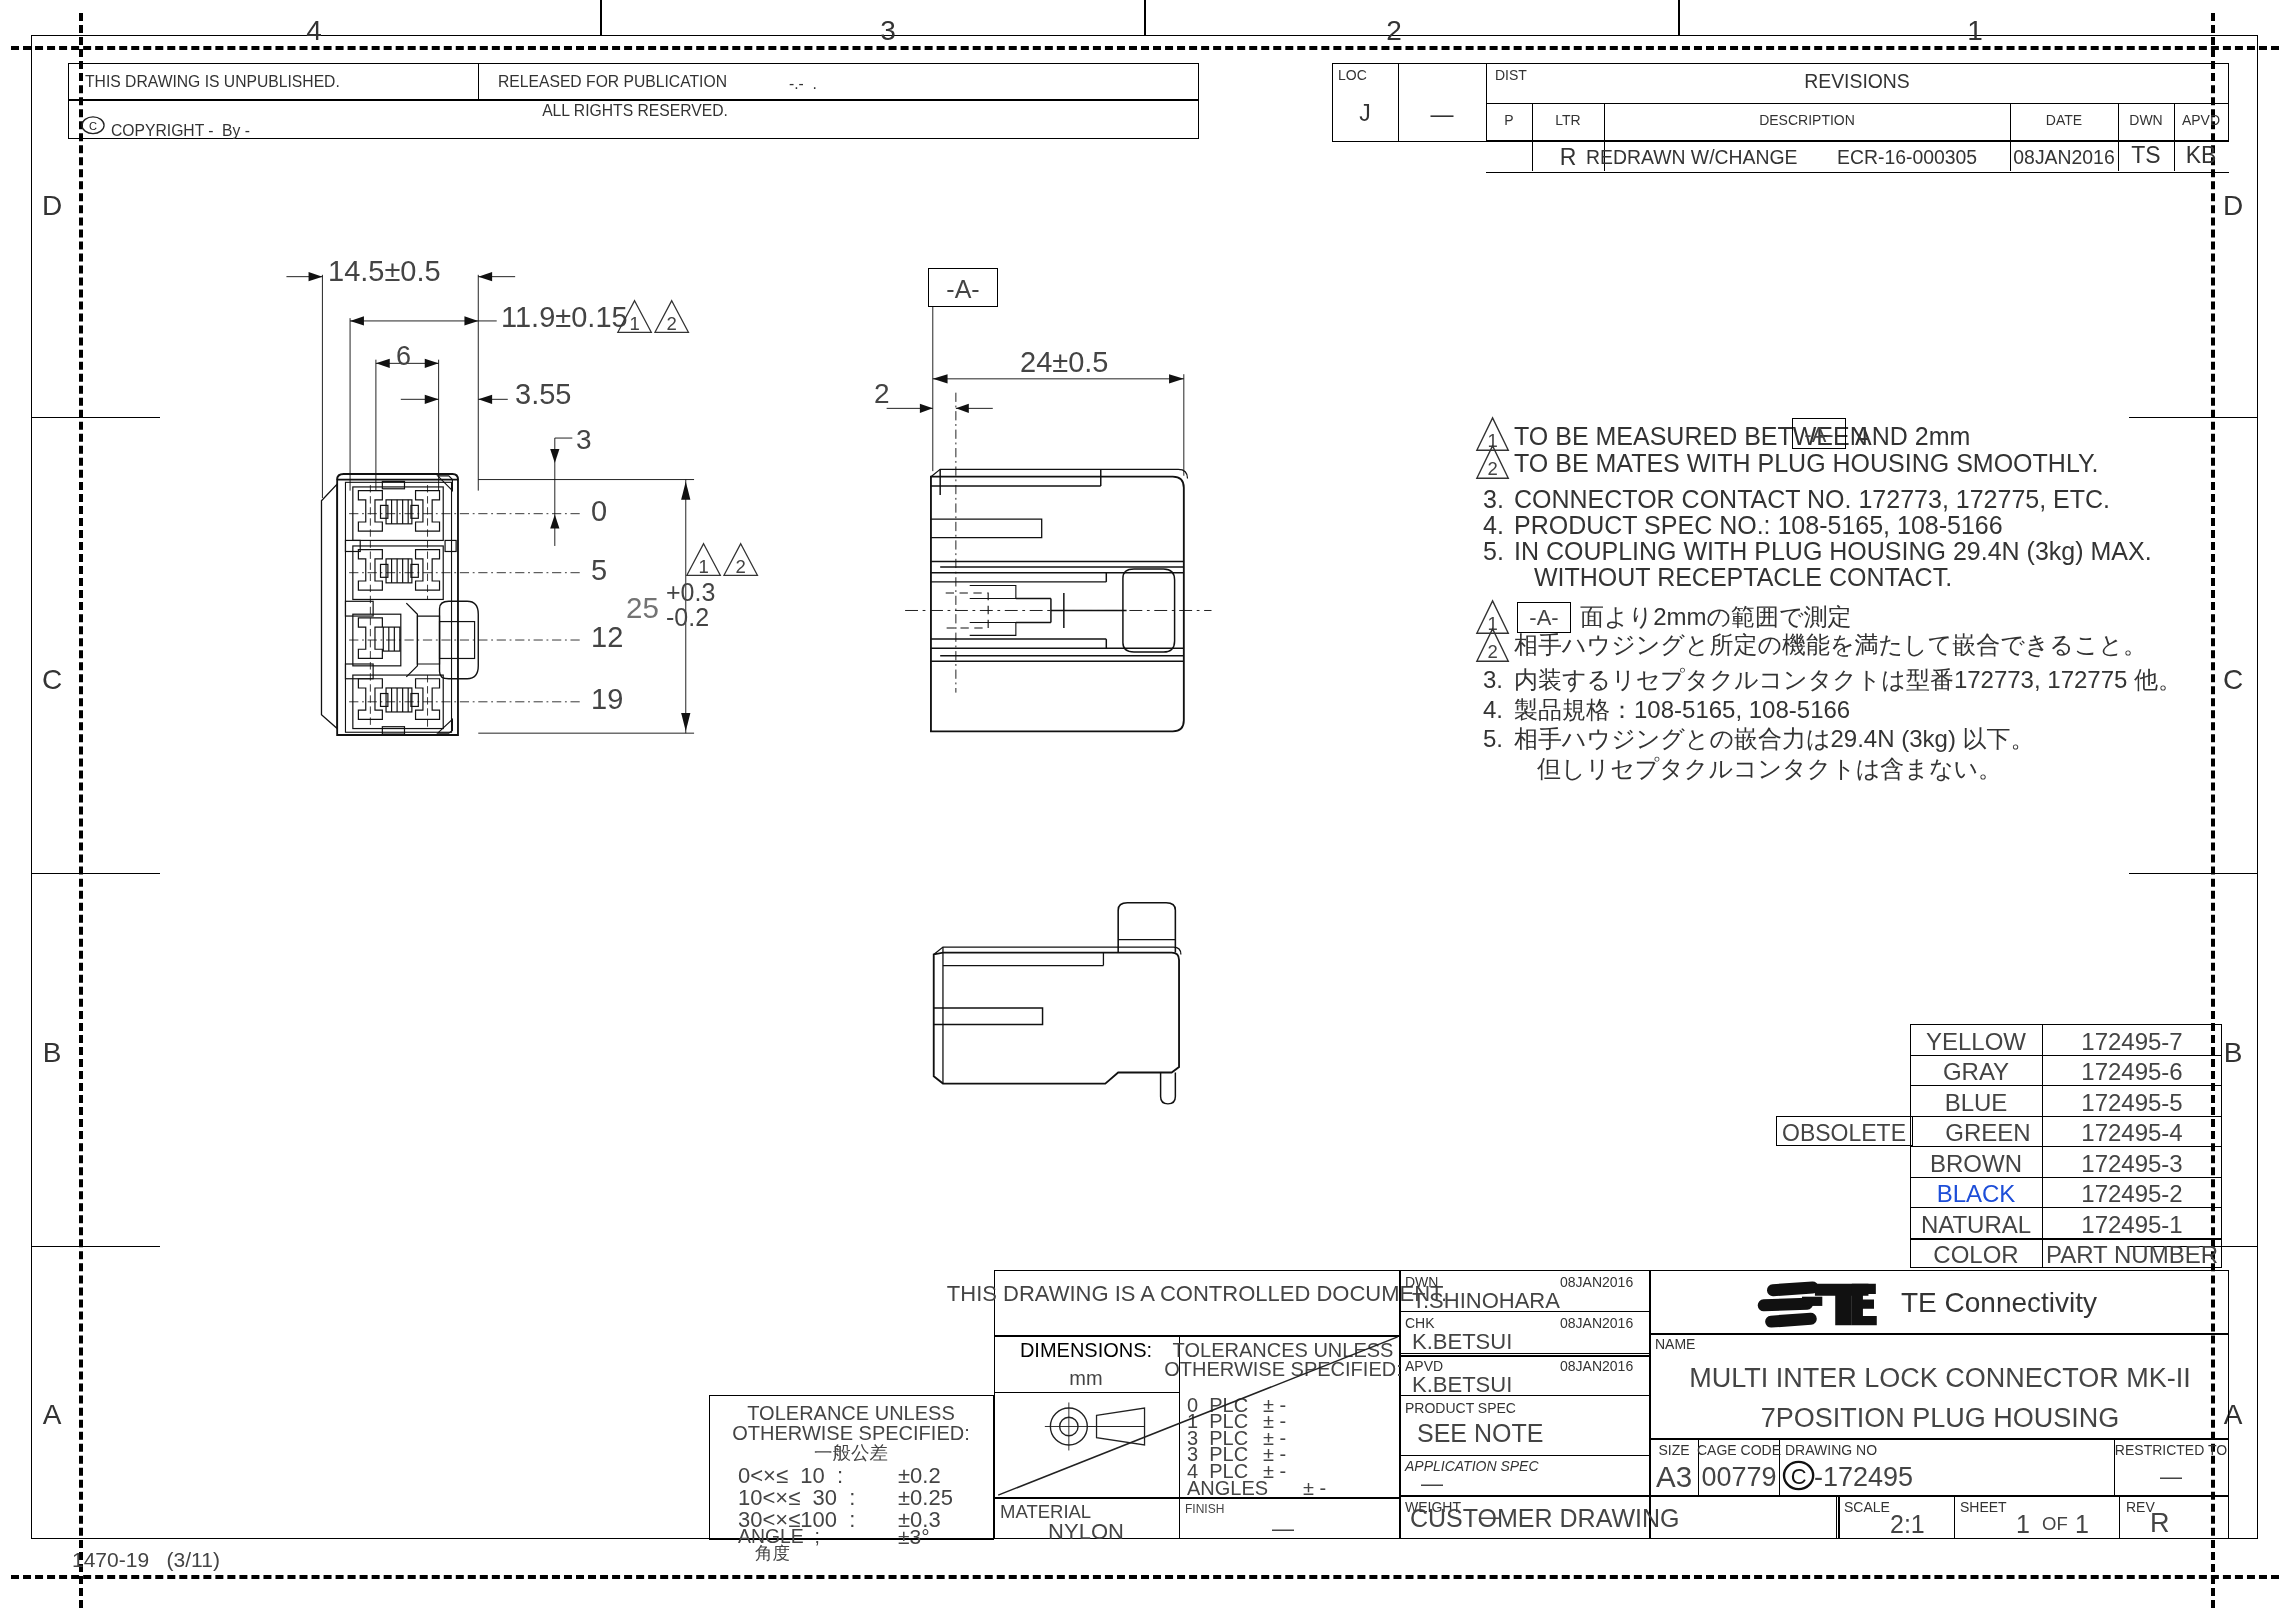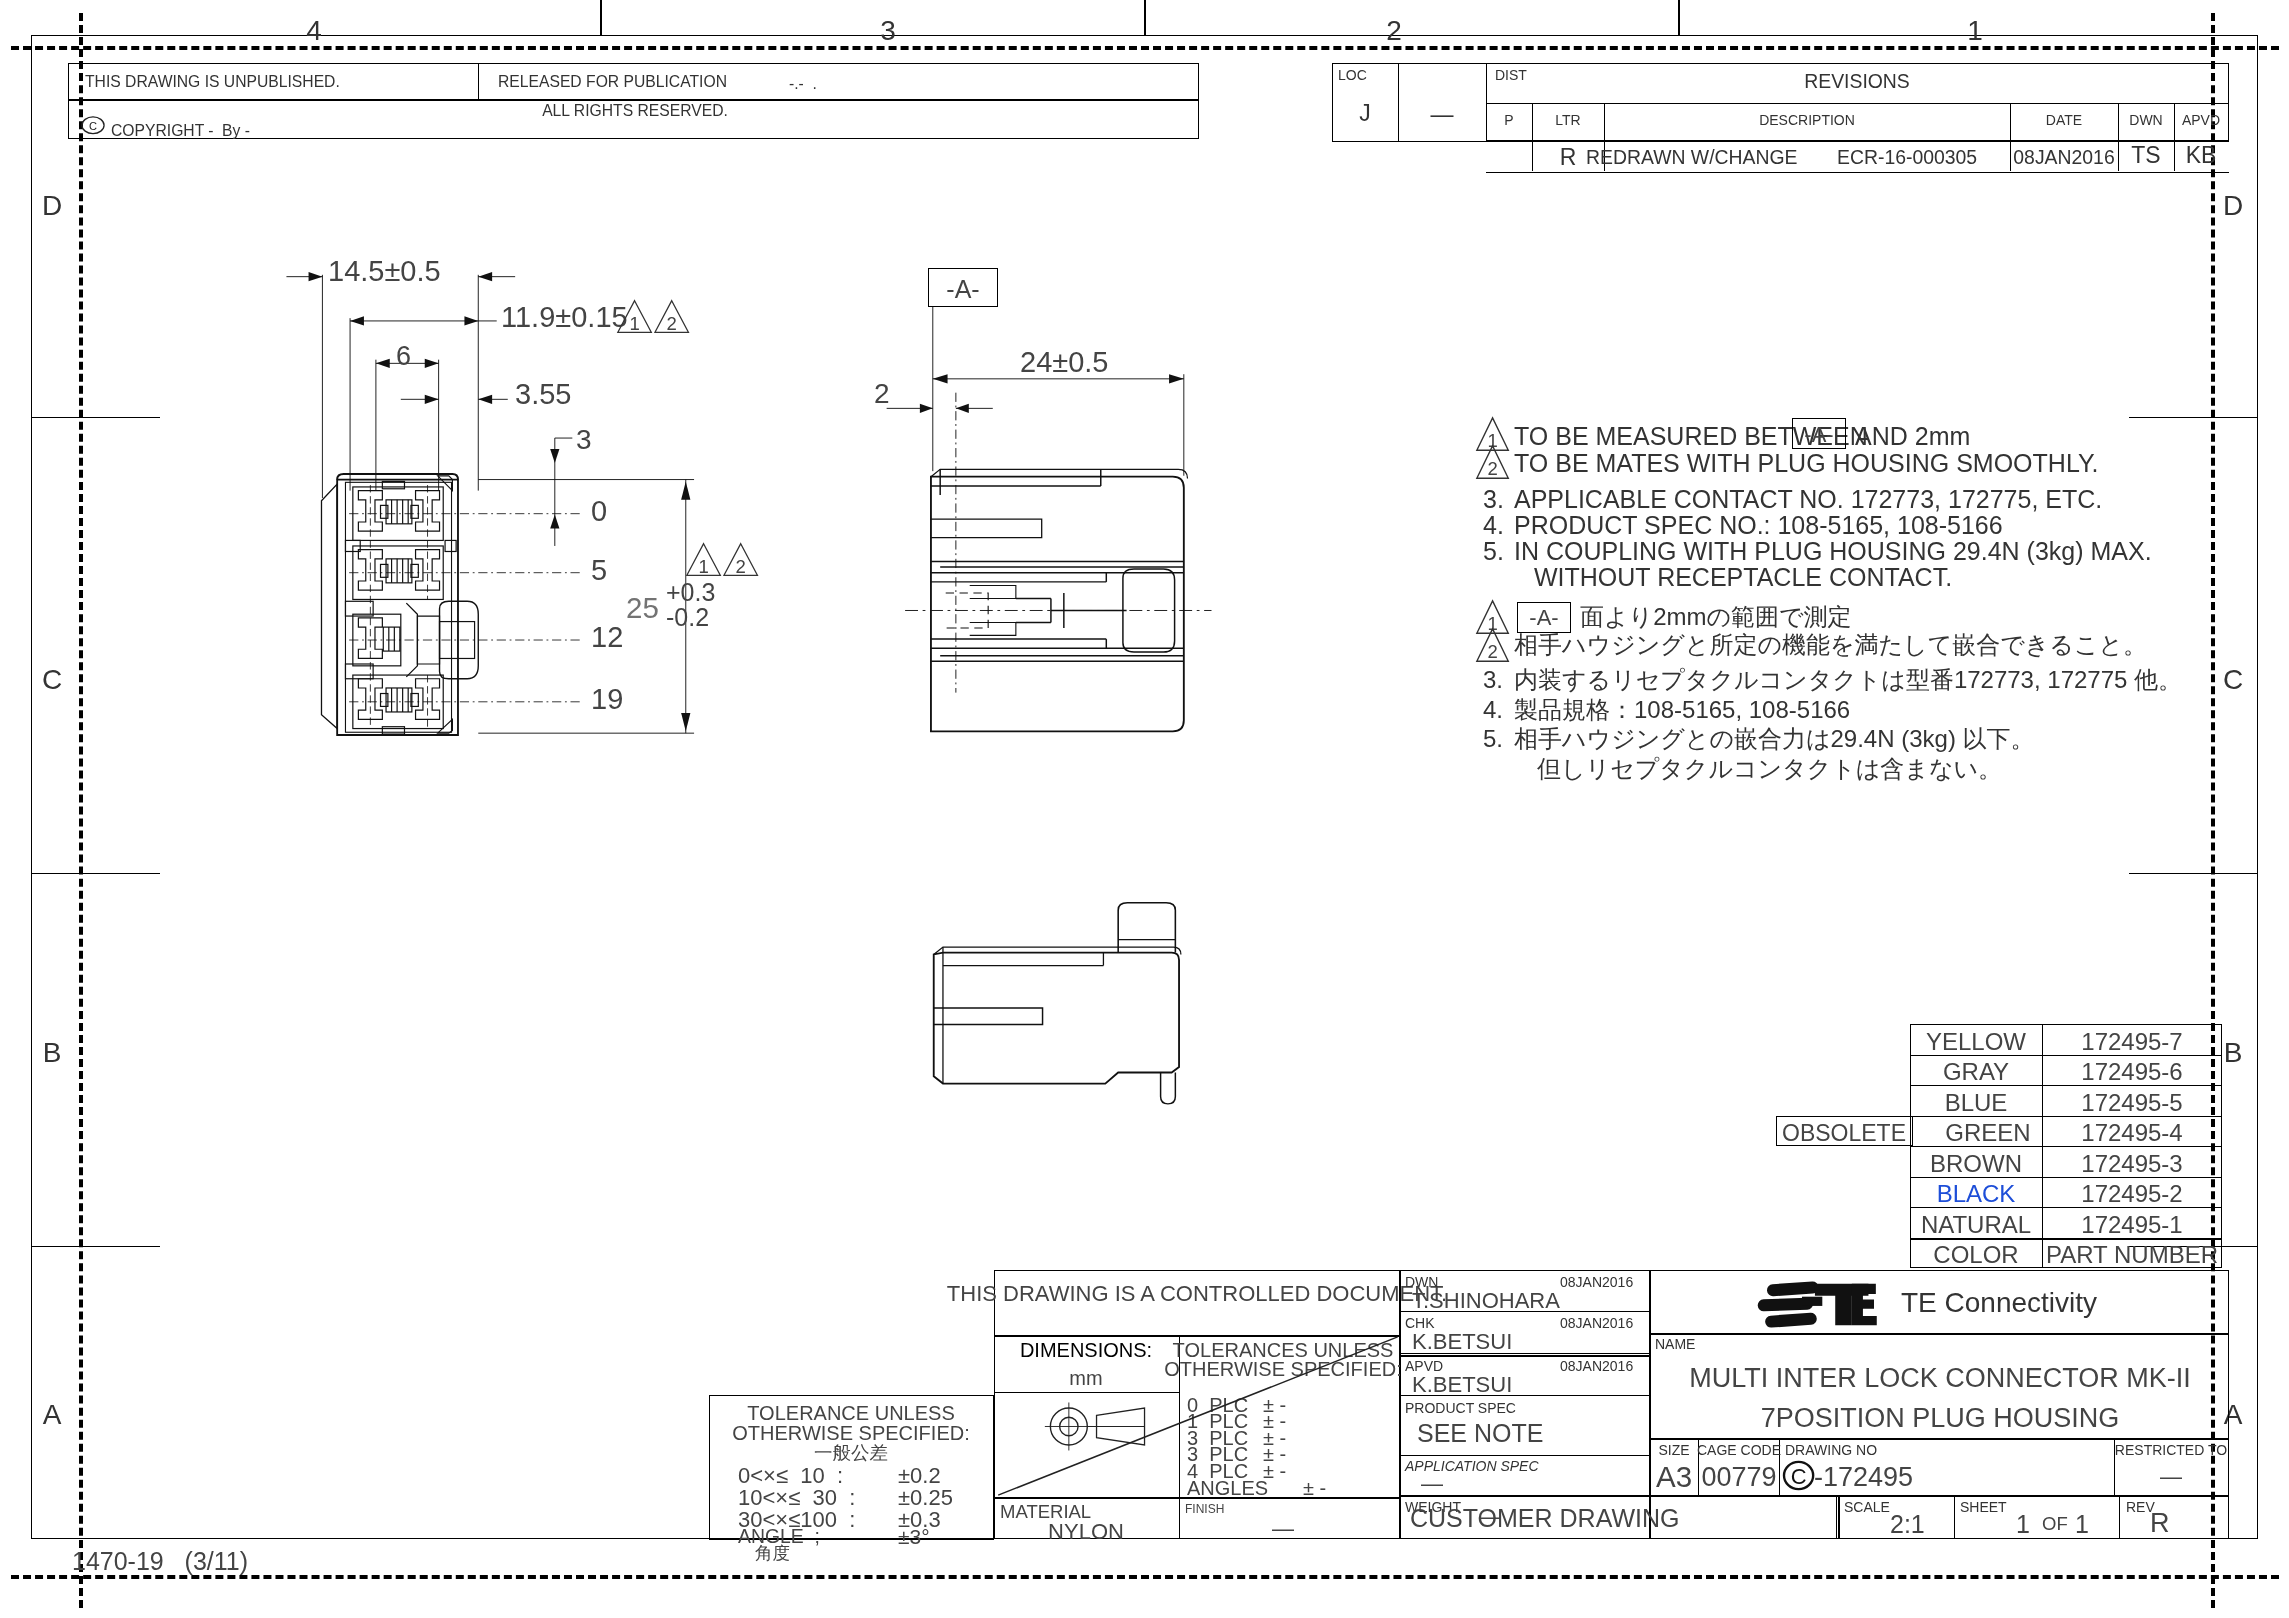--- a/index.html
+++ b/index.html
@@ -343,21 +343,21 @@
 <div class="txt c" style="left:1819px;top:424px;font-size:22px;color:#444;">-A-</div>
 <div class="txt" style="left:1855px;top:424px;font-size:25px;color:#333;">AND 2mm</div>
 
 <svg style="left:1475px;top:443px;width:37px;height:41px;" viewBox="0 0 40 44" width="37" height="41">
   <polygon points="19,3 36,38 2,38" fill="none" stroke="#333" stroke-width="1.5"></polygon>
   <text x="19" y="34" font-size="20" text-anchor="middle" font-family="Liberation Sans" fill="#444">2</text>
 </svg>
 <div class="txt" style="left:1514px;top:451px;font-size:25px;color:#333;">TO BE MATES WITH PLUG HOUSING SMOOTHLY.</div>
 
 <div class="txt" style="left:1483px;top:487px;font-size:25px;color:#333;">3.</div>
-<div class="txt" style="left:1514px;top:487px;font-size:25px;color:#333;">APPLICABLE CONTACT NO. 172773, 172775, ETC.</div>
+<div class="txt" style="left:1514px;top:487px;font-size:25px;color:#333;">CONNECTOR CONTACT NO. 172773, 172775, ETC.</div>
 <div class="txt" style="left:1483px;top:513px;font-size:25px;color:#333;">4.</div>
 <div class="txt" style="left:1514px;top:513px;font-size:25px;color:#333;">PRODUCT SPEC NO.: 108-5165, 108-5166</div>
 <div class="txt" style="left:1483px;top:539px;font-size:25px;color:#333;">5.</div>
 <div class="txt" style="left:1514px;top:539px;font-size:25px;color:#333;">IN COUPLING WITH PLUG HOUSING 29.4N (3kg) MAX.</div>
 <div class="txt" style="left:1534px;top:565px;font-size:25px;color:#333;">WITHOUT RECEPTACLE CONTACT.</div>
 
 <svg style="left:1475px;top:598px;width:37px;height:41px;" viewBox="0 0 40 44" width="37" height="41">
   <polygon points="19,3 36,38 2,38" fill="none" stroke="#333" stroke-width="1.5"></polygon>
   <text x="19" y="34" font-size="20" text-anchor="middle" font-family="Liberation Sans" fill="#444">1</text>
 </svg>
@@ -540,14 +540,14 @@
 <div class="v" style="left:2119px;top:1495px;height:44px;"></div>
 <div class="txt lbl" style="left:1844px;top:1500px;">SCALE</div>
 <div class="txt" style="left:1890px;top:1512px;font-size:25px;color:#444;">2:1</div>
 <div class="txt lbl" style="left:1960px;top:1500px;">SHEET</div>
 <div class="txt" style="left:2016px;top:1512px;font-size:25px;color:#444;">1</div>
 <div class="txt" style="left:2042px;top:1515px;font-size:18.5px;color:#444;">OF</div>
 <div class="txt" style="left:2075px;top:1512px;font-size:25px;color:#444;">1</div>
 <div class="txt lbl" style="left:2126px;top:1500px;">REV</div>
 <div class="txt" style="left:2150px;top:1510px;font-size:27px;color:#444;">R</div>
 
-<div class="txt" style="left:72px;top:1549px;font-size:25px;color:#444;">1470-19   (3/11)</div>
+<div class="txt" style="left:72px;top:1549px;font-size:21px;color:#444;">1470-19   (3/11)</div>
 
 
 </body></html>

